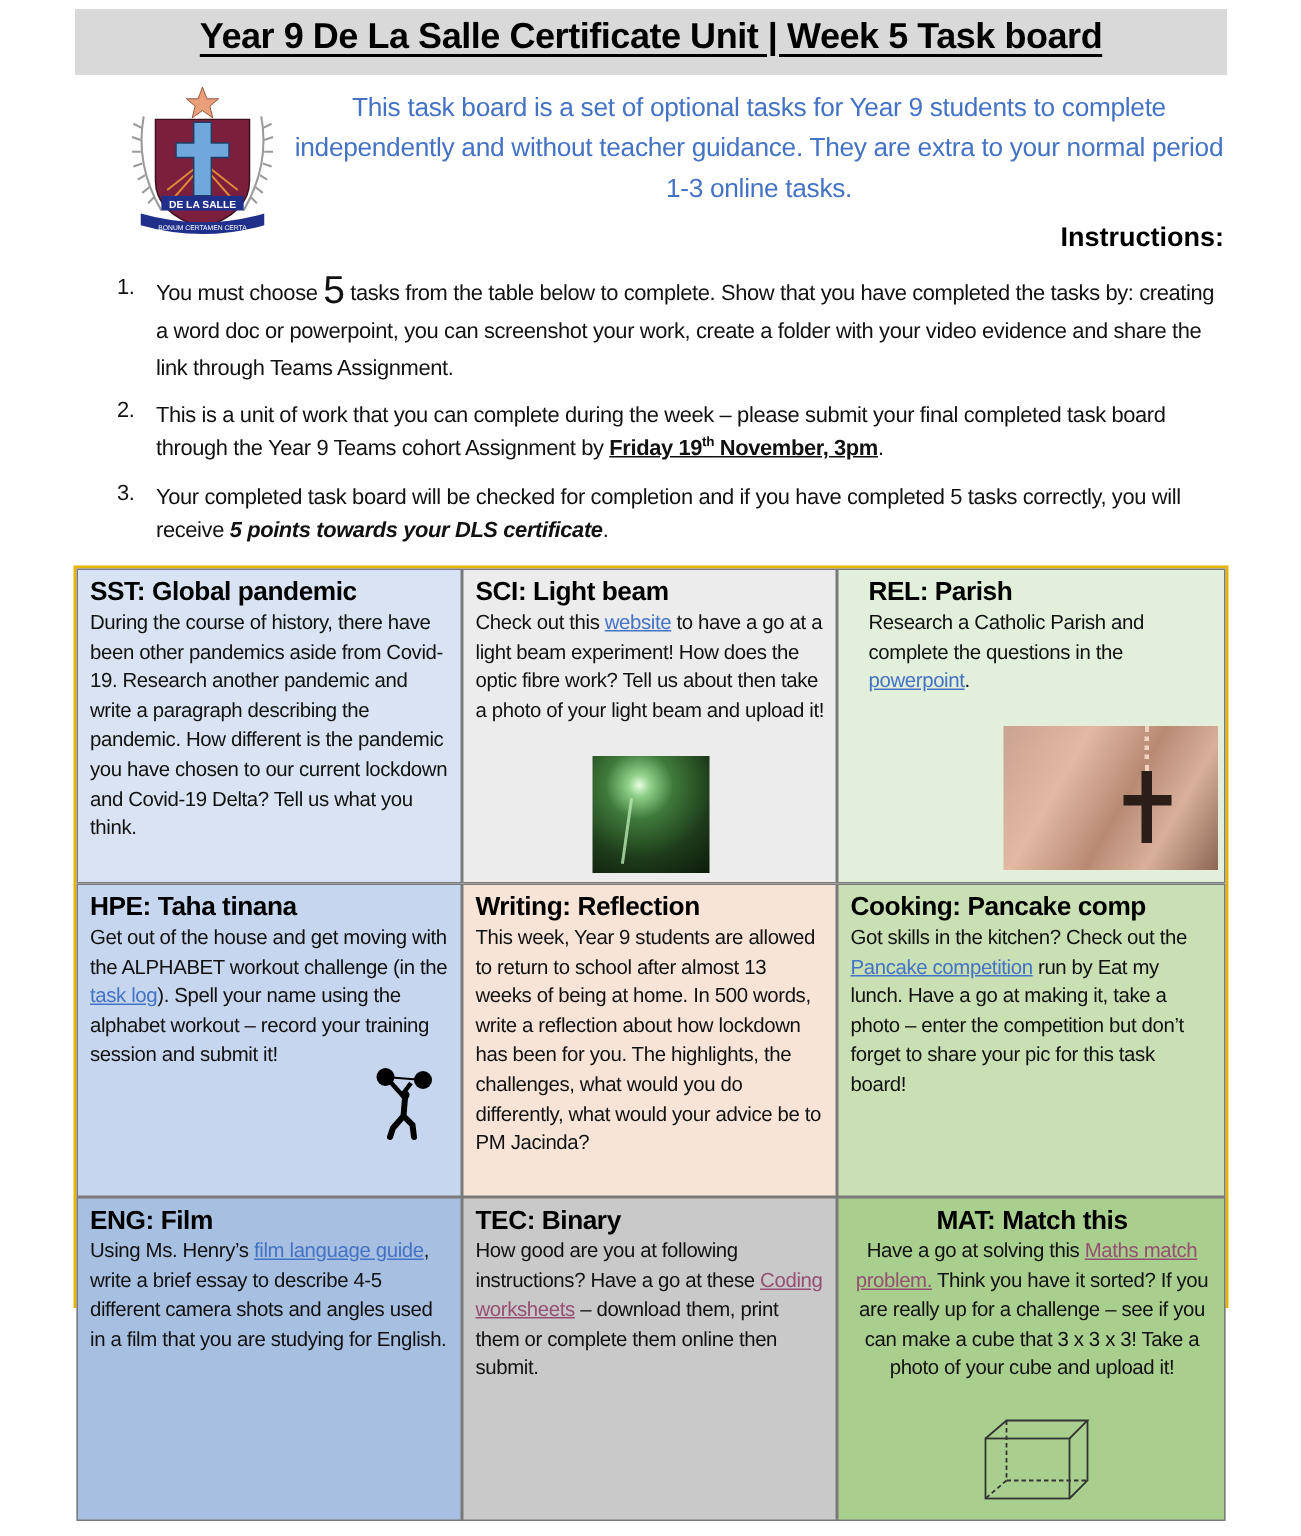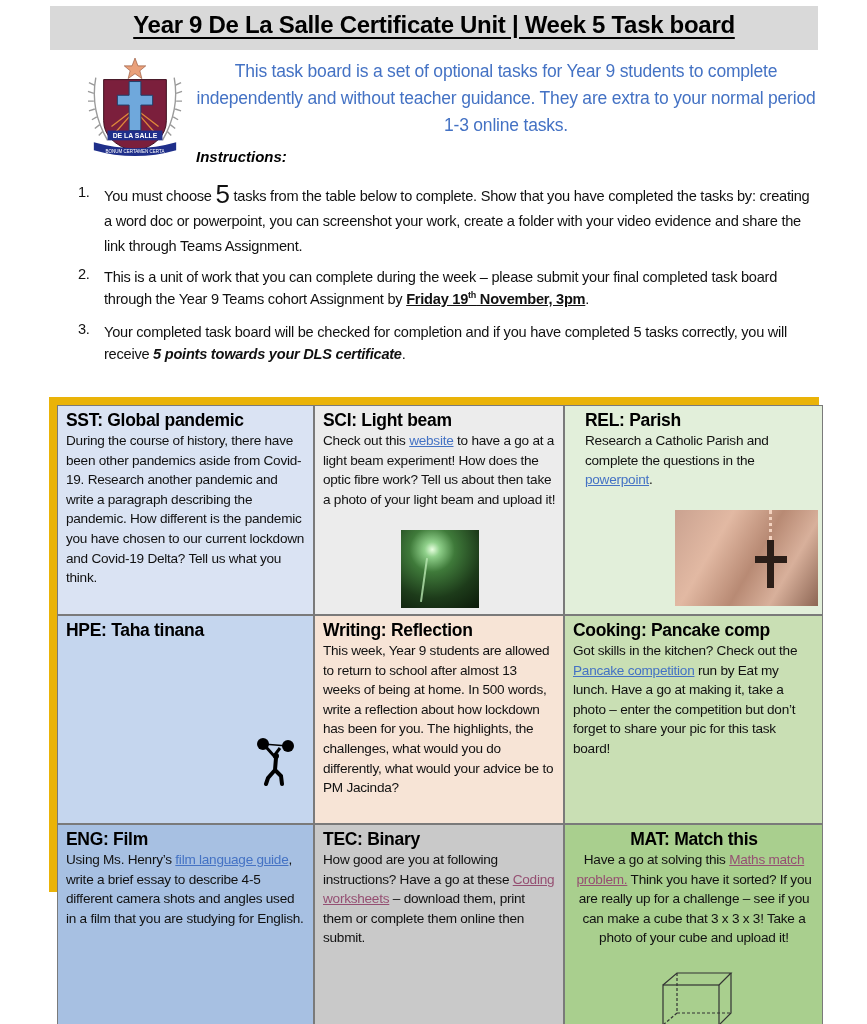--- a/index.html
+++ b/index.html
@@ -17,39 +17,38 @@
   }
 
   .crest { position: absolute; left: 86px; top: 56px; width: 98px; height: 104px; }
 
   .intro {
     position: absolute; left: 196px; top: 58px; width: 620px;
     text-align: center; color: #4472c4; font-size: 17.5px; line-height: 27px;
     letter-spacing: -0.2px;
   }
   .instr-head {
-    position: absolute; left: 196px; top: 148px; width: 620px; text-align: left;
-    font-weight: bold; font-style: italic; font-size: 15px; color: #000;
+    position: absolute; left: 196px; top: 148px; width: 620px; text-align: right;
+    font-weight: bold; font-size: 18px; color: #000;
   }
 
   .steps { position: absolute; left: 78px; top: 180px; width: 740px; font-size: 14.6px; color: #111; letter-spacing: -0.25px; }
   .step { position: absolute; left: 0; width: 740px; }
   .step .num { position: absolute; left: 0; top: 0; }
   .step .txt { margin-left: 26px; line-height: 22px; }
   .big5 { font-size: 26px; line-height: 14px; vertical-align: -2px; }
   .deadline { font-weight: bold; text-decoration: underline; }
   .deadline sup { font-size: 9px; vertical-align: 6px; line-height: 0; }
   .points { font-weight: bold; font-style: italic; }
 
   .board {
     position: absolute; left: 49px; top: 377px; width: 770px; height: 495px;
-    border: 8px solid #eab308; display: grid;
+    border: 2px solid #eab308; display: grid;
     grid-template-columns: 257px 250px 259px;
     grid-template-rows: 210px 209px 216px;
-    margin-top: 20px;
   }
   .cell { position: relative; border: 1.5px solid #7a7a7a; padding: 3px 7px 0 8px; overflow: hidden; }
   .cell h2 { font-size: 17.5px; font-weight: bold; line-height: 22px; color: #000; letter-spacing: -0.3px; }
   .cell p { font-size: 13.6px; line-height: 19.6px; color: #111; letter-spacing: -0.25px; }
   .link { color: #4472c4; text-decoration: underline; cursor: pointer; }
   .link.visited { color: #954f72; }
 
   .c-sst { background: #dae3f3; }
   .c-sci { background: #ececec; }
   .c-rel { background: #e2efda; padding-left: 20px; }
@@ -159,20 +158,21 @@
     <p><span>Research a Catholic Parish and complete the questions in the </span><a class="link">powerpoint</a><span>.</span></p>
     <div class="img-rosary">
       <div class="beads"></div>
         <div class="cross-v"></div>
         <div class="cross-h"></div>
     </div>
   </div>
 
   <div class="cell c-hpe">
     <h2>HPE: Taha tinana</h2>
+    <p><span>Get out of the house and get moving with the ALPHABET workout challenge (in the </span><a class="link">task log</a><span>). Spell your name using the alphabet workout – record your training session and submit it!</span></p>
     <svg class="lifter" viewBox="0 0 40 50">
       <circle cx="7" cy="6" r="6" fill="#000"></circle>
       <circle cx="32" cy="8" r="6" fill="#000"></circle>
       <line x1="7" y1="6" x2="32" y2="8" stroke="#000" stroke-width="1.5"></line>
       <path d="M10 9 L18 18 L24 10" stroke="#000" stroke-width="3" fill="none"></path>
       <circle cx="20" cy="18" r="3" fill="#000"></circle>
       <path d="M20 20 L19 32 L12 40 L10 46 M19 32 L25 38 L26 46" stroke="#000" stroke-width="4" fill="none" stroke-linecap="round"></path>
     </svg>
   </div>
 

